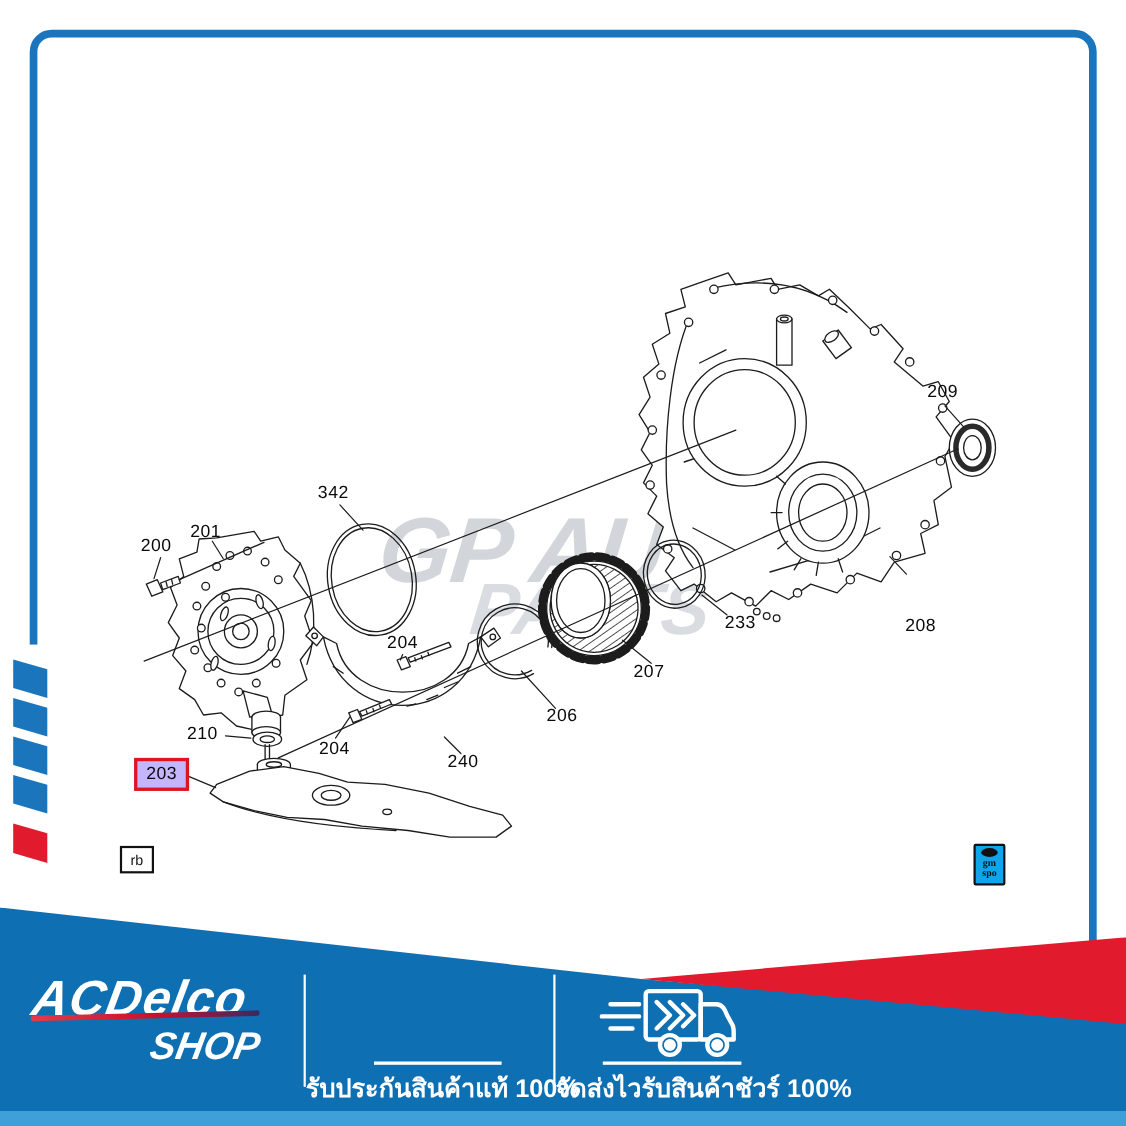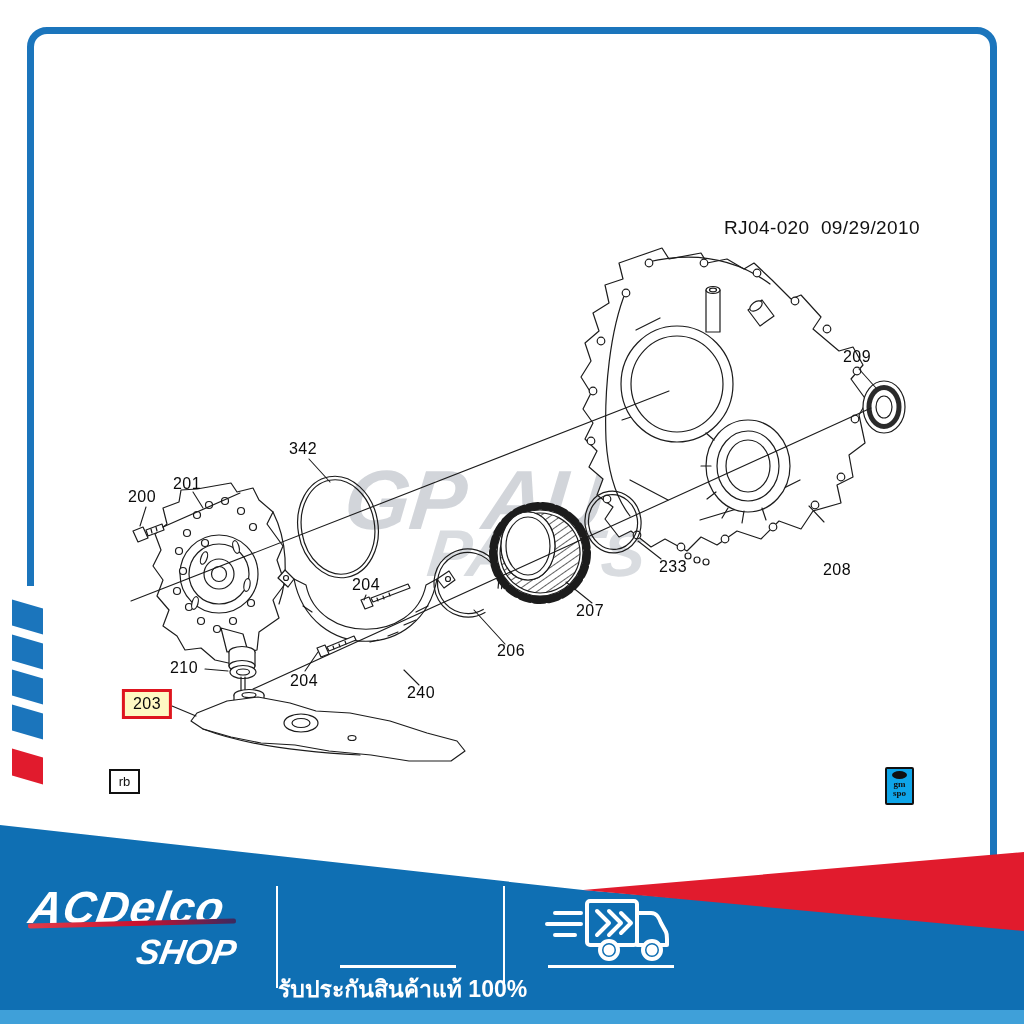--- a/index.html
+++ b/index.html
@@ -26,21 +26,21 @@
   
   .wm{position:absolute;font-style:italic;font-weight:900;white-space:nowrap;
       transform:skewX(-6deg);pointer-events:none;}
   #wm1{left:345px;top:452px;font-size:84px;color:rgba(143,151,162,.40);}
   #wm2{left:428px;top:515px;font-size:66px;color:rgba(150,158,168,.36);}
 
   
   #diagram{position:absolute;left:0;top:0;}
   .part-label{position:absolute;transform:translate(-50%,-50%);font-size:16px;color:#0a0a0a;
               letter-spacing:.5px;white-space:nowrap;}
-  .part-label.boxed{border:3px solid #de151f;background:#fef9c3;padding:0 8px;line-height:24px;}
+  .part-label.boxed{border:3px solid #de151f;background:#c4b5fd;padding:0 8px;line-height:24px;}
 
   
   .abs{position:absolute;}
   #footer-blue{left:0;top:0;width:1024px;height:1024px;background:#0f6fb3;
                clip-path:polygon(0 825px,583px 890px,1024px 928px,1024px 1024px,0 1024px);}
   #footer-red-wedge{left:0;top:0;width:1024px;height:1024px;background:#e11b2d;
                clip-path:polygon(583px 890px,1024px 852px,1024px 931px);}
   #footer-strip{left:0;top:1010px;width:1024px;height:14px;background:#3fa0d9;}
   #brand{left:30px;top:882px;width:210px;font-size:45px;font-style:italic;font-weight:900;
          color:#fff;transform:skewX(-10deg);letter-spacing:1px;}
@@ -275,21 +275,20 @@
       <div class="part-label" style="left: 304px; top: 681px;">204</div>
       <div class="part-label boxed" style="left: 147px; top: 704px;">203</div>
       <div class="part-label" style="left: 421px; top: 693px;">240</div>
       <div class="part-label" style="left: 511px; top: 651px;">206</div>
       <div class="part-label" style="left: 590px; top: 611px;">207</div>
       <div class="part-label" style="left: 673px; top: 567px;">233</div>
       <div class="part-label" style="left: 837px; top: 530px; margin-top: 40px;">208</div>
       <div class="part-label" style="left: 857px; top: 357px;">209</div>
     </div>
 
-  <div id="doc-code">RJ04-020  09/29/2010</div>
   <div id="rb-tag">rb</div>
   <div id="gm-emblem">
     <div class="oval"></div>
     <div class="t">gm</div>
     <div class="t">spo</div>
   </div>
 
   <div class="abs" id="footer-blue"></div>
   <div class="abs" id="footer-red-wedge"></div>
   <div class="abs" id="footer-strip"></div>
@@ -310,14 +309,15 @@
       <rect x="42" y="8" width="50" height="44" rx="3"></rect>
       <path d="M52,18 L64,30 L52,42 M64,18 L76,30 L64,42 M76,20 L86,30 L76,40"></path>
       <path d="M92,20 H106 C112,20 114,25 116,30 L121,39 C122,41 122,43 122,46 V52 H92 Z"></path>
       <circle cx="64" cy="57" r="9" fill="#0f6fb3"></circle>
         <circle cx="64" cy="57" r="3.5" fill="#fff"></circle>
       <circle cx="107" cy="57" r="9" fill="#0f6fb3"></circle>
         <circle cx="107" cy="57" r="3.5" fill="#fff"></circle>
     </g>
   </svg>
   <div class="abs rule" style="left:548px;width:126px"></div>
+  <div class="abs tagline" style="left:505px;width:250px">จัดส่งไวรับสินค้าชัวร์ 100%</div>
 
 </div>
 
 </body></html>

